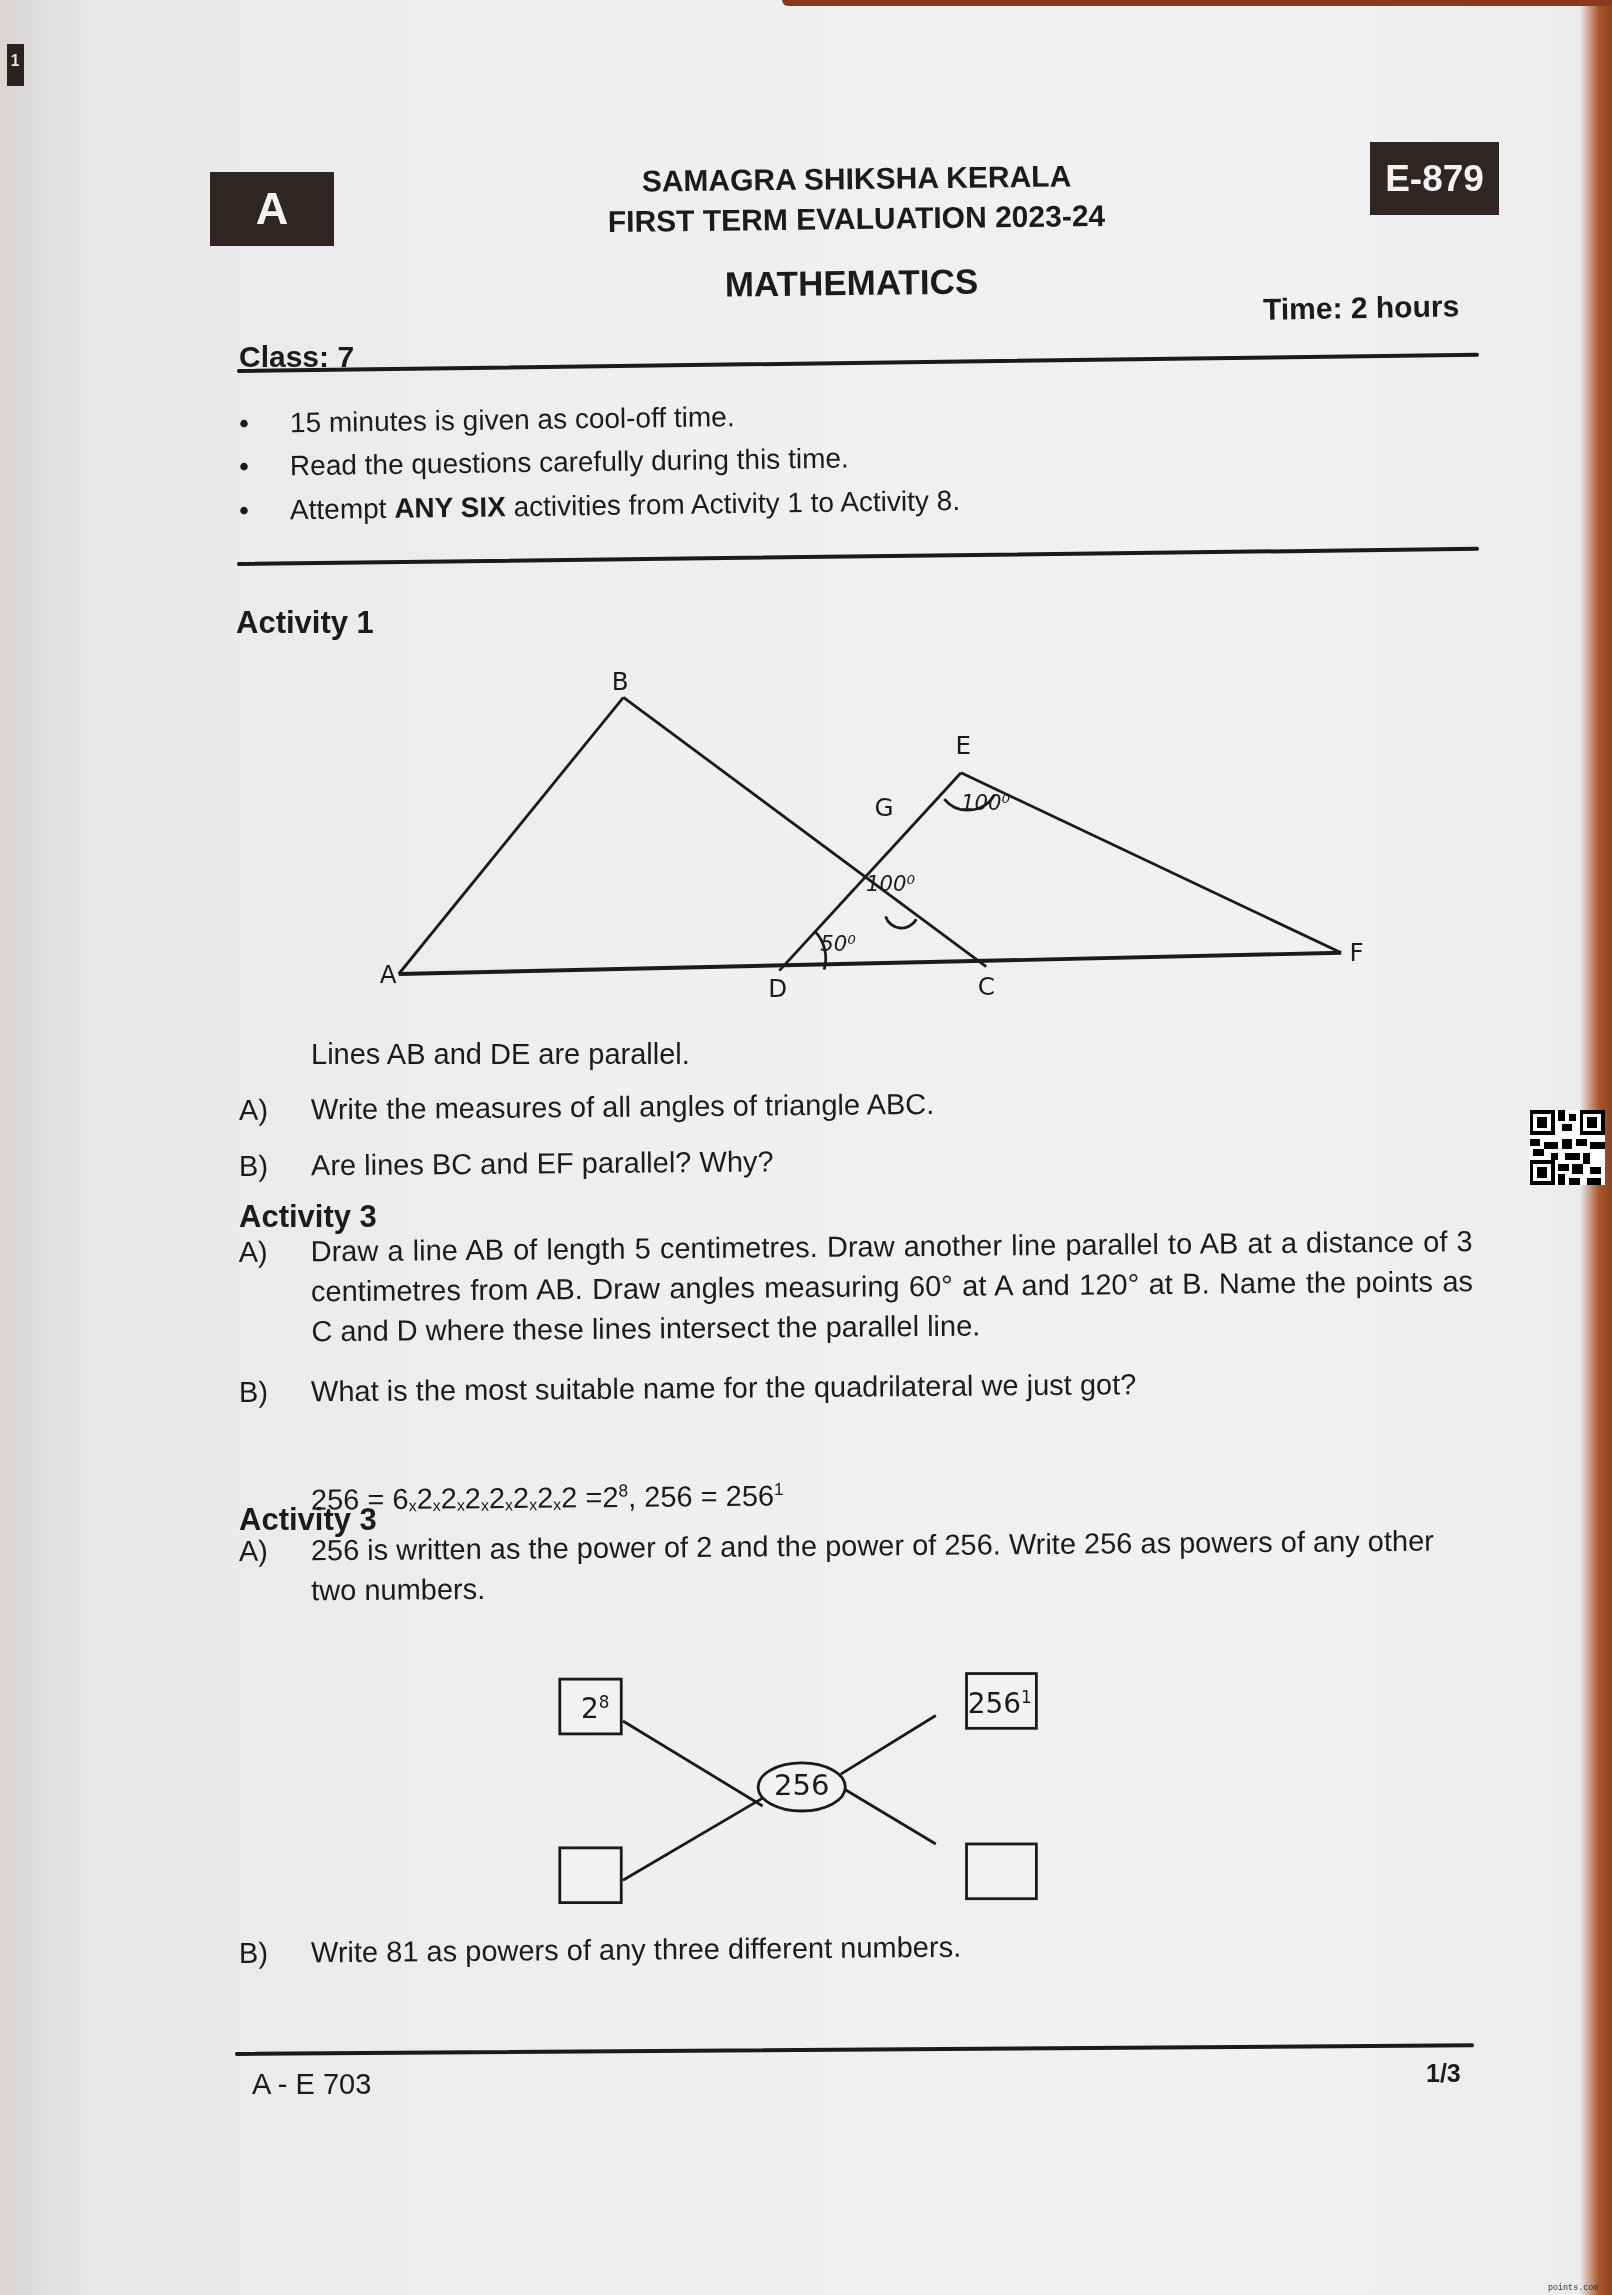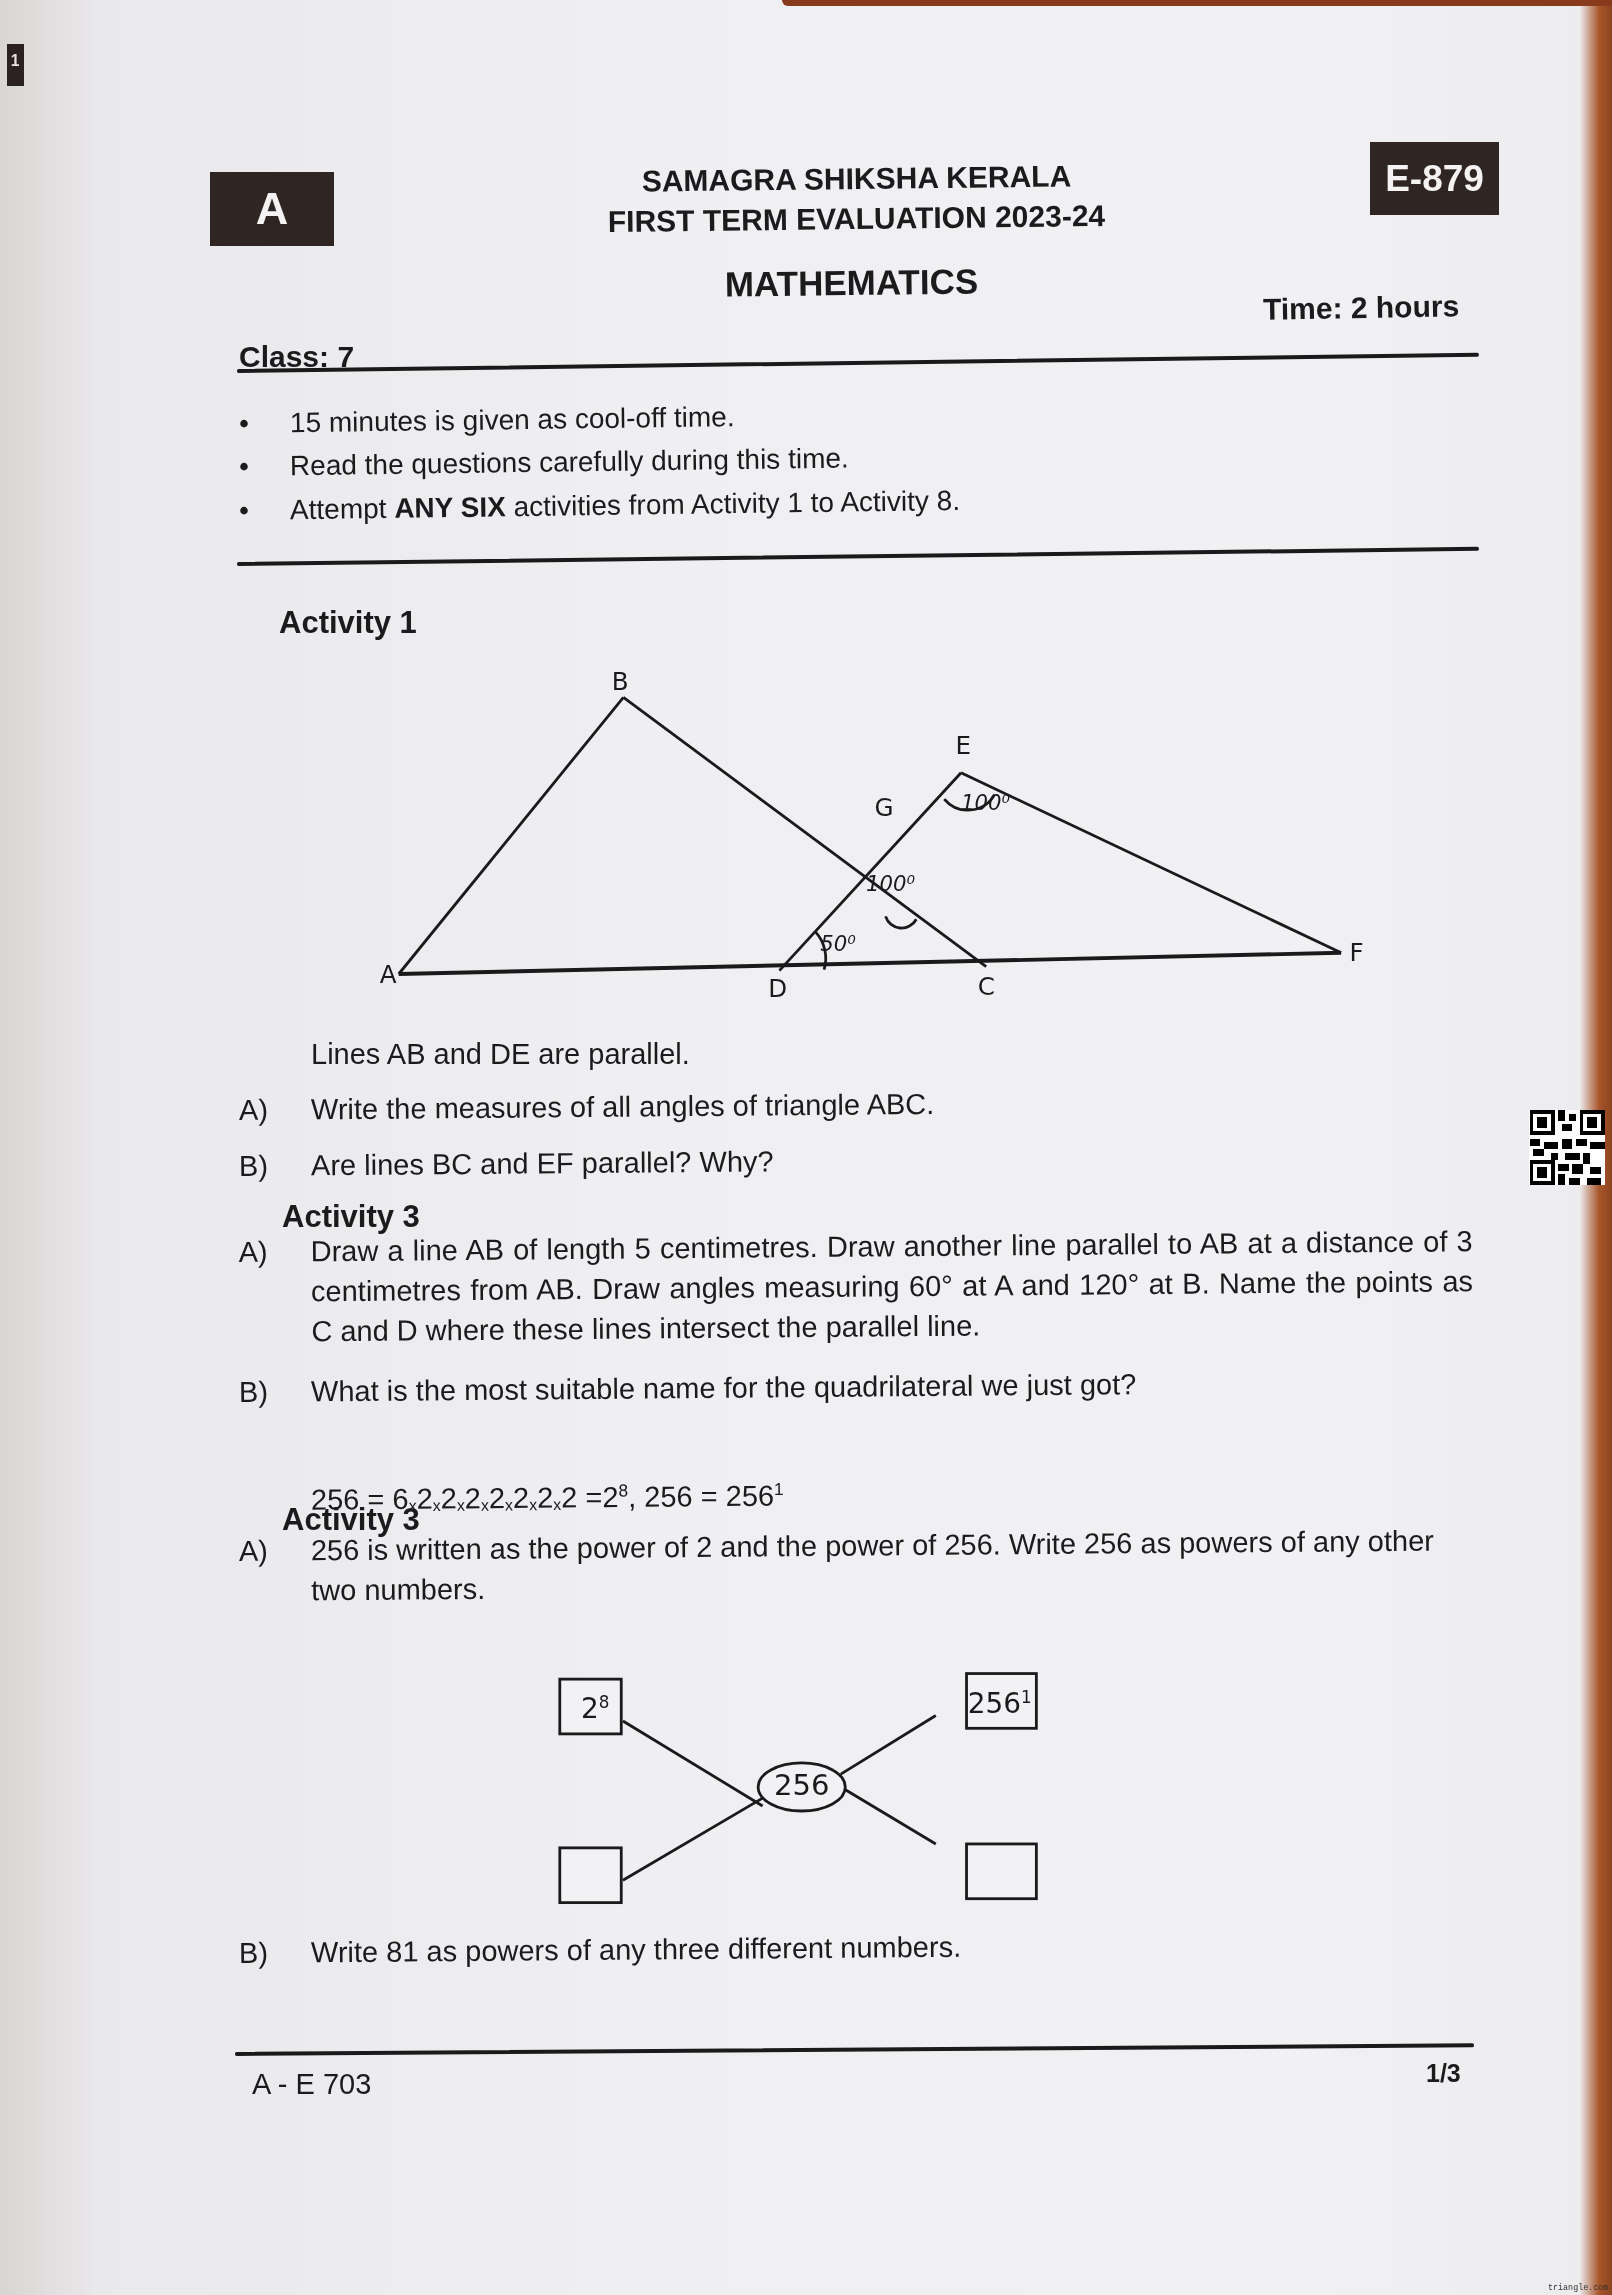--- a/index.html
+++ b/index.html
@@ -14,21 +14,21 @@
   .badge-code { position: absolute; left: 1370px; top: 142px; width: 129px; height: 73px; background: #2f2624; color: #f4f2f2; font-size: 37px; font-weight: bold; display: flex; align-items: center; justify-content: center; }
   .head-line { position: absolute; left: 0; width: 100%; text-align: center; font-weight: bold; transform: rotate(-0.7deg); }
   .h1 { top: 162px; font-size: 30px; left: 50px; width: 1613px; }
   .h2 { top: 202px; font-size: 30px; left: 50px; }
   .h3 { top: 263px; font-size: 35px; left: 45px; }
   .class-label { position: absolute; left: 239px; top: 323px; font-size: 30px; font-weight: bold; margin-top: 17px; }
   .time-label { position: absolute; left: 1263px; top: 291px; font-size: 30px; font-weight: bold; transform: rotate(-1deg); }
   .rule { position: absolute; height: 3.9px; background: #1a1a1a; transform-origin: left center; border-radius: 1.7px; }
   .instr { position: absolute; left: 239px; font-size: 28px; transform: rotate(-0.8deg); transform-origin: left center; }
   .instr .bullet { display: inline-block; width: 51px; }
-  .act-title { position: absolute; font-size: 31px; font-weight: bold; margin-left: 43px; }
+  .act-title { position: absolute; font-size: 31px; font-weight: bold; }
   .q { position: absolute; font-size: 29px; line-height: 40px; transform: rotate(-0.5deg); transform-origin: left center; }
   .q .lbl { display: inline-block; width: 72px; }
   .q-body { display: inline-block; vertical-align: top; }
   .indent { position: absolute; font-size: 29px; }
   sup { font-size: 0.6em; }
   .x { font-size: 0.55em; vertical-align: -0.15em; }
   svg text { font-family: "DejaVu Sans", sans-serif; }
   .qr { position: absolute; left: 1529px; top: 1110px; width: 76px; height: 75px; background: #fff; }
   .footer-left { position: absolute; left: 252px; top: 2068px; font-size: 29px; font-weight: normal; }
   .footer-right { position: absolute; left: 1426px; top: 2059px; font-size: 25px; font-weight: bold; }
@@ -161,14 +161,14 @@
 </svg>
 
 <div class="q" style="left:239px; top:1933px; width:1229px;">
   <span class="lbl">B)</span><span class="q-body">Write 81 as powers of any three different numbers.</span>
 </div>
 
 <div class="rule" style="left:235px; top:2052px; width:1239px; transform: rotate(-0.4deg);"></div>
 <div class="footer-left">A - E 703</div>
 <div class="footer-right">1/3</div>
 
-<div class="wm-bottom">triangle.com</div>
+<div class="wm-bottom">points.com</div>
 
 
 </body></html>

